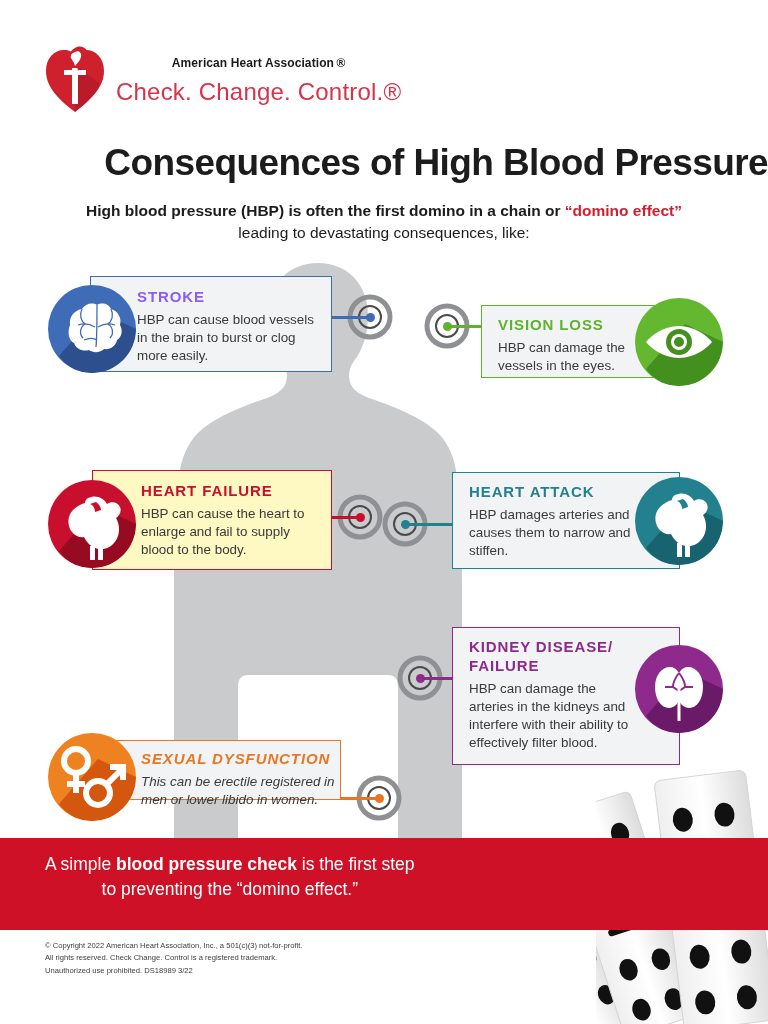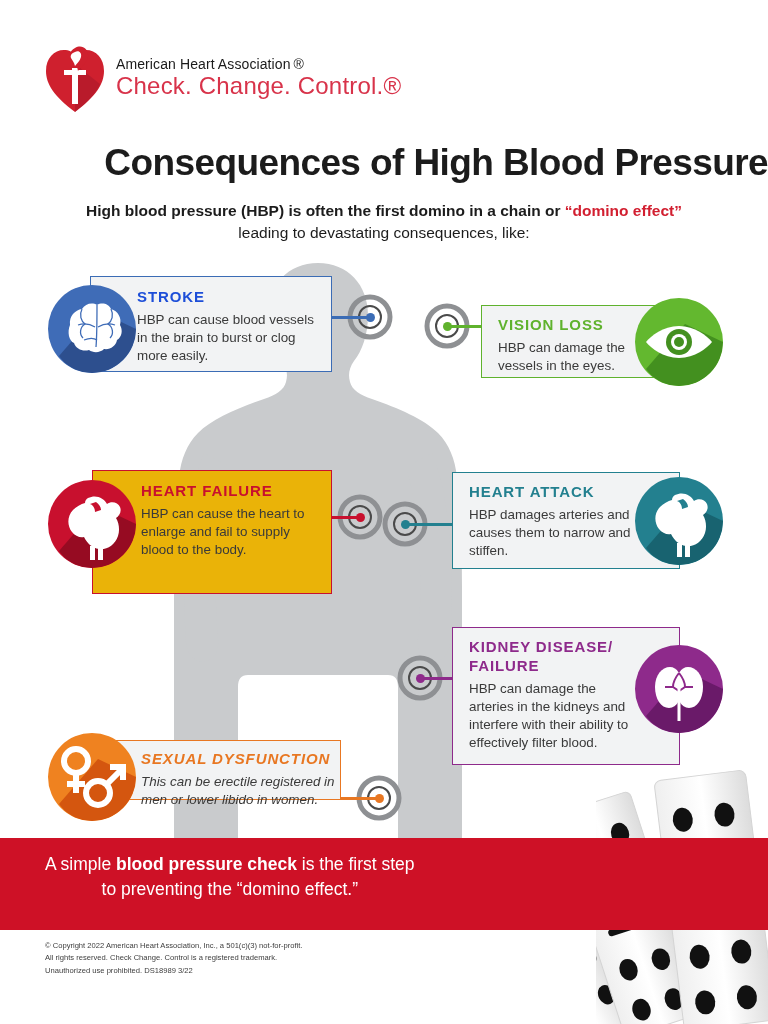--- a/index.html
+++ b/index.html
@@ -8,22 +8,22 @@
     font-family: "Liberation Sans", sans-serif;
     background: #ffffff;
     overflow: hidden;
   }
   #page { position: relative; width: 768px; height: 1024px; background: #fff; overflow: hidden; }
 
   
   #logo-block { position: absolute; left: 44px; top: 44px; width: 340px; height: 72px; }
   #logo-mark { position: absolute; left: 0; top: 2px; width: 62px; height: 66px; }
   #logo-text { position: absolute; left: 72px; top: 12px; }
-  .logo-line1 { font-size: 14px; font-weight: normal; color: #1a1a1a; letter-spacing: .1px; }
-  .logo-line2 { font-size: 24px; color: #d8334a; letter-spacing: .2px; margin-top: 0; white-space: nowrap; }
+  .logo-line1 { font-size: 12px; font-weight: bold; color: #1a1a1a; letter-spacing: .1px; text-align: center; }
+  .logo-line2 { font-size: 24px; color: #d8334a; letter-spacing: .2px; margin-top: 8px; white-space: nowrap; }
 
   
   #title {
     position: absolute; left: 0; top: 142px; width: 768px; text-align: right;
     font-size: 37px; font-weight: bold; color: #1c1c1c; letter-spacing: -.6px;
   }
   #subtitle {
     position: absolute; left: 0; top: 200px; width: 768px; text-align: center;
     font-size: 15.5px; font-weight: bold; color: #1c1c1c; line-height: 1.45;
   }
@@ -150,21 +150,21 @@
 
   <svg class="target" style="left:356px; top:775px;" viewBox="0 0 46 46">
     <circle cx="23" cy="23" r="20" fill="none" stroke="#8e9093" stroke-width="5"></circle>
     <circle cx="23" cy="23" r="11" fill="none" stroke="#4a4a4a" stroke-width="2"></circle>
   </svg>
   <div class="connector" style="left:338px; top:797px; width:42px; background:#e87722;"></div>
   <div class="conn-dot" style="left:375px; top:794px; background:#e87722;"></div>
 
   <div class="card" style="left:90px; top:276px; width:242px; height:96px; border-color:#3b6cb5; background:#f2f3f4;">
     <div class="card-inner" style="left:46px; top:11px; width:190px;">
-      <div class="card-title" style="color:#1d4ed8;">STROKE</div>
+      <div class="card-title" style="color:#8b5cf6;">STROKE</div>
       <div class="card-body">HBP can cause blood vessels in the brain to burst or clog more easily.</div>
     </div>
   </div>
   <div class="icon-circle" style="left:48px; top:285px; background:#3f6cb7;">
     <svg viewBox="0 0 88 88" width="88" height="88">
       <path fill="#2d4f8e" d="M88 44 C88 68 68 88 44 88 C30 88 18 81 11 71 L50 26 z"></path>
       <path fill="#ffffff" d="M22 40 c-1 -9 5 -15 12 -16 c3 -5 10 -7 15 -4 c5 -3 12 -1 14 4 c7 2 11 9 9 16 c3 5 2 12 -3 15 c-1 6 -7 10 -13 9 c-4 4 -11 4 -15 1 c-6 2 -13 -1 -15 -7 c-5 -2 -7 -11 -4 -18 z"></path>
       <g stroke="#3f6cb7" stroke-width="1.3" fill="none">
         <path d="M34 24 c-3 6 -1 12 3 15 c-5 3 -6 10 -2 14"></path>
         <path d="M49 20 c0 10 0 30 -1 42"></path>
@@ -185,21 +185,21 @@
   <div class="icon-circle" style="left:635px; top:298px; background:#63b82f;">
     <svg viewBox="0 0 88 88" width="88" height="88">
       <path fill="#43901f" d="M88 44 C88 68 68 88 44 88 C30 88 18 81 11 71 L50 26 z"></path>
       <path fill="#ffffff" d="M44 28 c16 0 28 10 33 16 c-5 6 -17 16 -33 16 c-16 0 -28 -10 -33 -16 c5 -6 17 -16 33 -16 z"></path>
       <circle cx="44" cy="44" r="13" fill="#43901f"></circle>
       <circle cx="44" cy="44" r="8" fill="#ffffff"></circle>
       <circle cx="44" cy="44" r="5" fill="#43901f"></circle>
     </svg>
   </div>
 
-  <div class="card" style="left:92px; top:470px; width:240px; height:124px; border-color:#c8102e; background:#eab308;">
+  <div class="card" style="left:92px; top:470px; width:240px; height:100px; border-color:#c8102e; background:#fef9c3;">
     <div class="card-inner" style="left:48px; top:11px; width:185px;">
       <div class="card-title" style="color:#c8102e;">HEART FAILURE</div>
       <div class="card-body">HBP can cause the heart to enlarge and fail to supply blood to the body.</div>
     </div>
   </div>
   <div class="icon-circle" style="left:48px; top:480px; background:#c8102e;">
     <svg viewBox="0 0 88 88" width="88" height="88">
       <path fill="#960b22" d="M88 44 C88 68 68 88 44 88 C30 88 18 81 11 71 L50 26 z"></path>
       <path fill="#ffffff" d="M40 18 c8 -4 16 0 19 6 c4 -3 11 -2 13 3 c2 5 -1 9 -4 11 c3 5 4 12 2 18 c-3 9 -11 14 -19 13 c-7 -1 -12 -6 -15 -12 c-4 1 -9 -1 -12 -5 c-5 -6 -5 -16 1 -22 c3 -3 8 -6 12 -7 c0 -2 1 -4 3 -5 z"></path>
       <path fill="#c8102e" d="M48 22 c3 2 5 5 5 8 l-6 2 c0 -4 -2 -7 -5 -8 z"></path>

